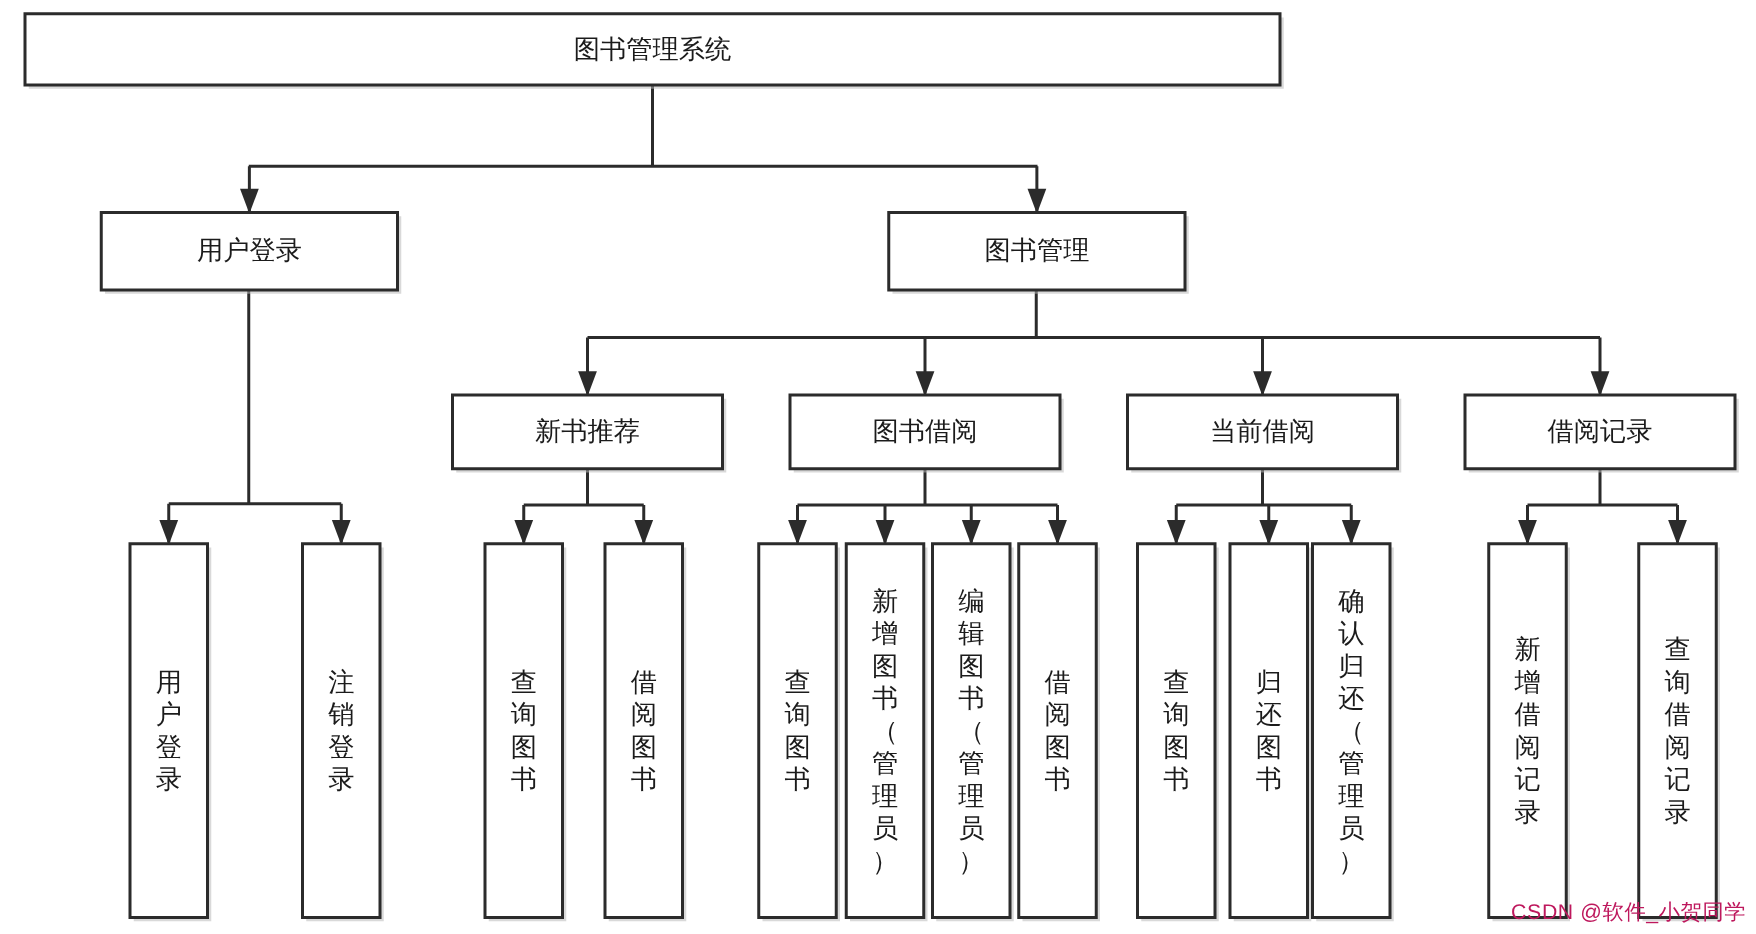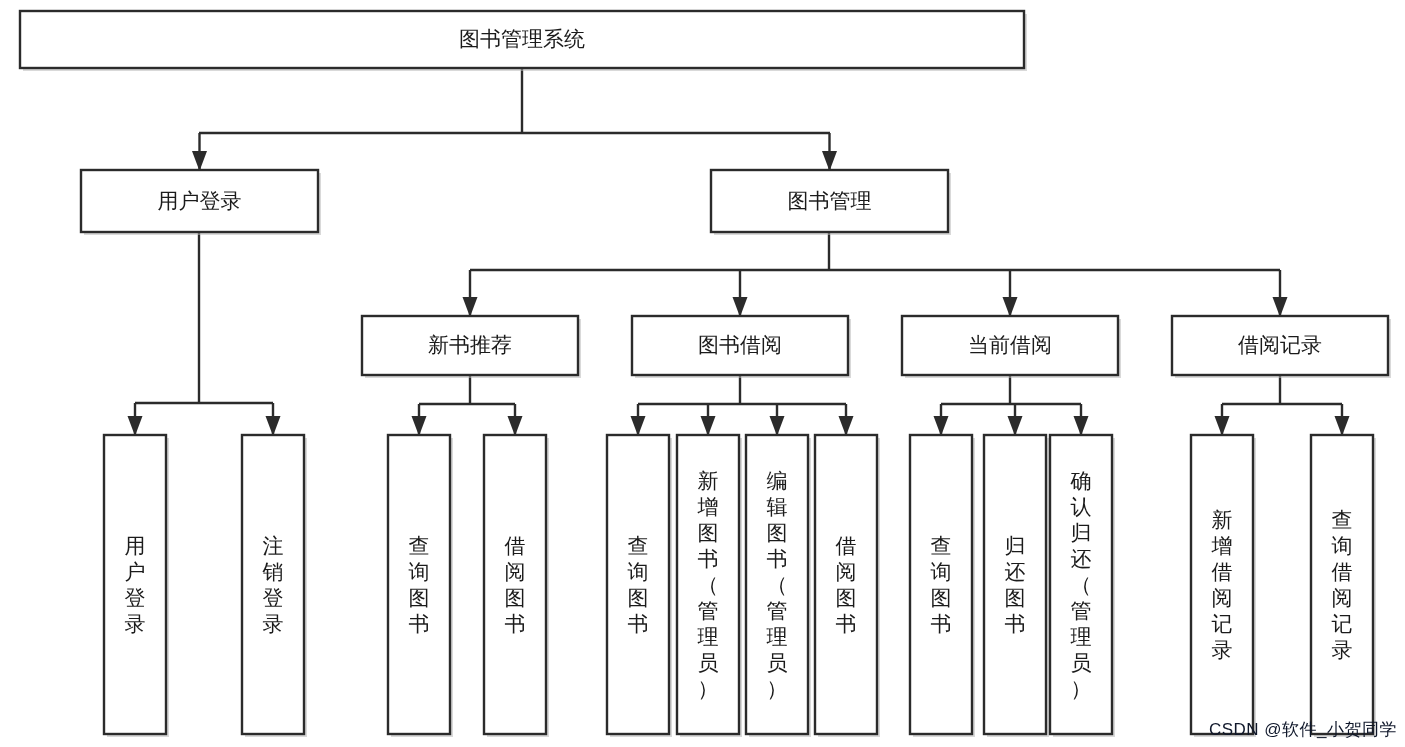--- a/index.html
+++ b/index.html
@@ -56,21 +56,21 @@
     font-size: 21px;
     fill: #1b1b1b;
     text-anchor: middle;
   }
   .watermark {
     position: absolute;
     right: 8px;
     bottom: 6px;
     font-family: "Liberation Sans", "DejaVu Sans", sans-serif;
     font-size: 17px;
-    color: #0f172a;
+    color: #be185d;
     white-space: nowrap;
     letter-spacing: 0.5px;
     user-select: none;
   }
 </style>
 </head>
 <body>
 
 <div id="diagram-root">
   <svg id="diagram-svg" viewBox="0 0 1405 747">

